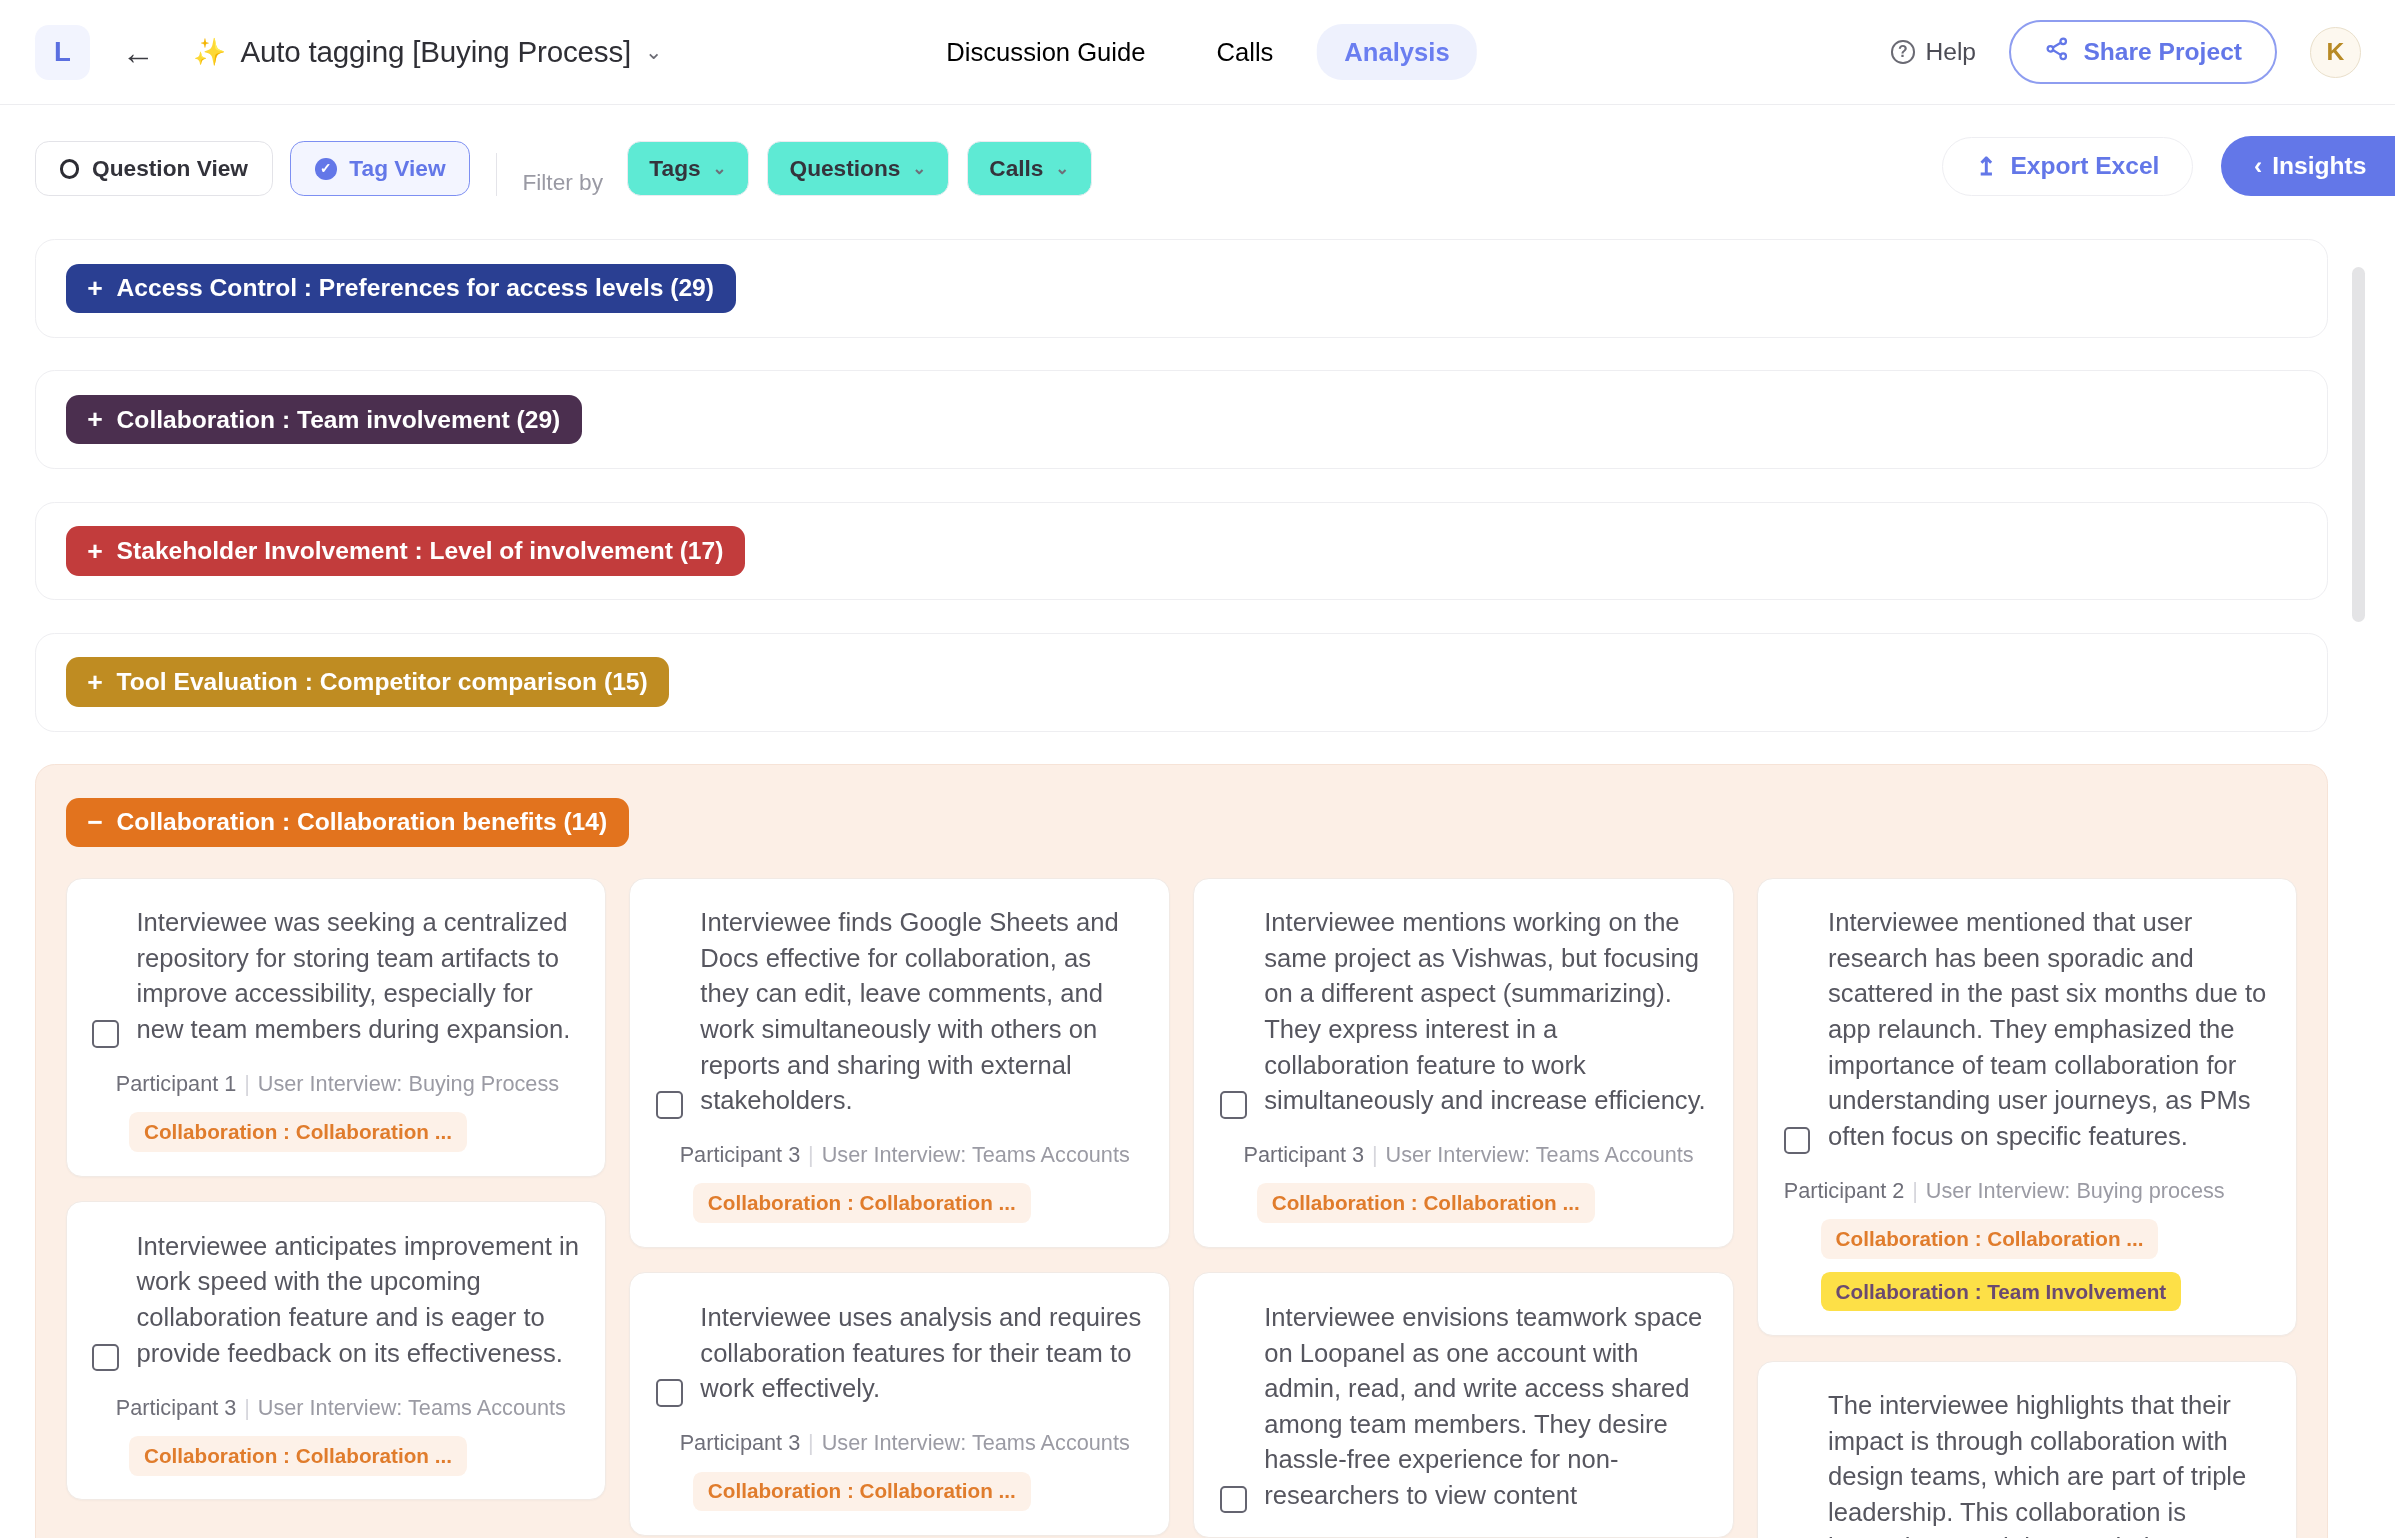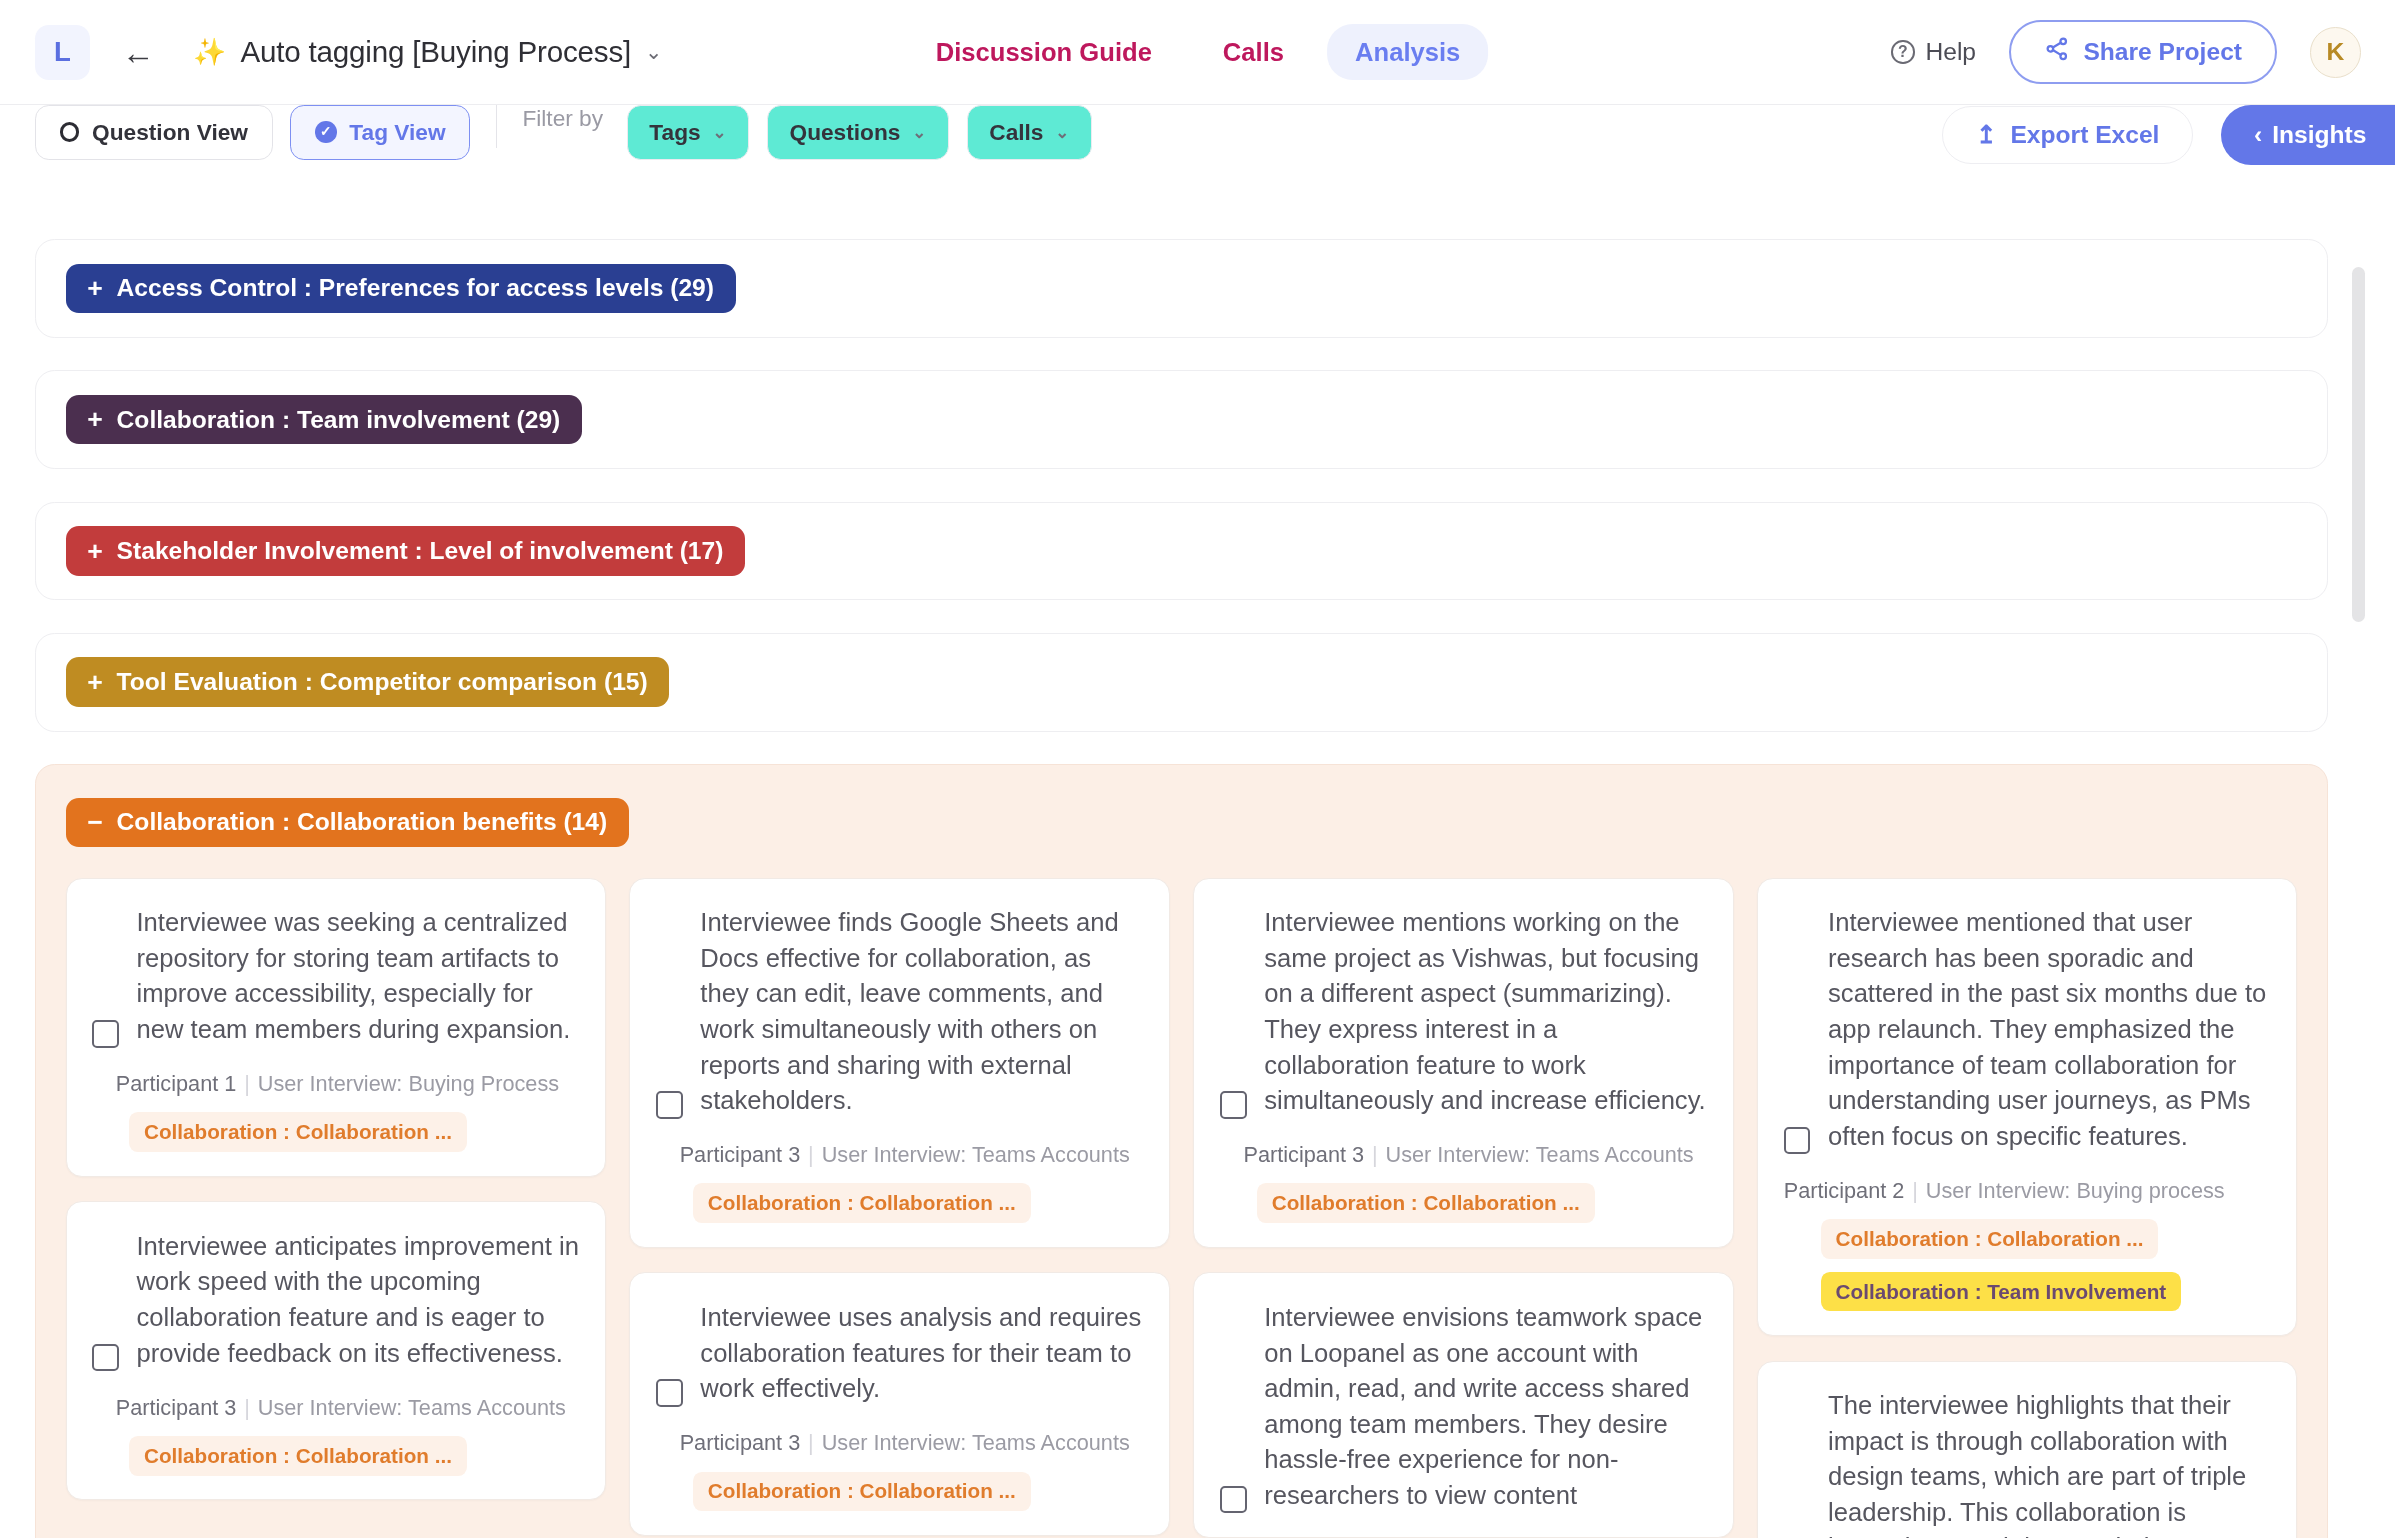--- a/index.html
+++ b/index.html
@@ -43,21 +43,21 @@
     font-size: 29.6px; font-weight: 400; color: #2f2f35; letter-spacing: -0.2px;
     white-space: nowrap;
   }
   .caret { font-size: 20.7px; color: #6b6b74; }
 
   .nav-tabs {
     position: absolute; left: 50%; transform: translateX(-50%);
     display: flex; align-items: center; gap: 15.8px;
   }
   .nav-tab {
-    font-size: 25.6px; color: #be185d; font-weight: 700;
+    font-size: 25.6px; color: #000000; font-weight: 400;
     padding: 13.8px 27.6px; border-radius: 25.6px; white-space: nowrap;
     cursor: pointer;
   }
   .nav-tab.active { background: #eef1fd; color: #6a7ef0; font-weight: 700; }
 
   .topbar-right {
     margin-left: auto;
     display: flex; align-items: center; gap: 33px;
     flex: 0 0 auto;
   }
@@ -81,21 +81,21 @@
     width: 51px; height: 51px; border-radius: 50%;
     background: #fdf8ef; border: 1px solid #e9dfca;
     color: #b88a24; font-size: 24.6px; font-weight: 700;
     display: flex; align-items: center; justify-content: center;
     cursor: pointer;
   }
 
   
   .toolbar {
     height: 91px;
-    display: flex; align-items: flex-start;
+    display: flex; align-items: flex-end;
     padding: 0 35px;
     background: #fff;
     position: relative;
   }
   .seg {
     display: flex; align-items: center; gap: 12.8px;
     border: 1.5px solid #e3e3e8; border-radius: 13.8px;
     background: #fff;
     padding: 12.8px 23.6px;
     font-size: 22.7px; color: #32323a; font-weight: 600;

